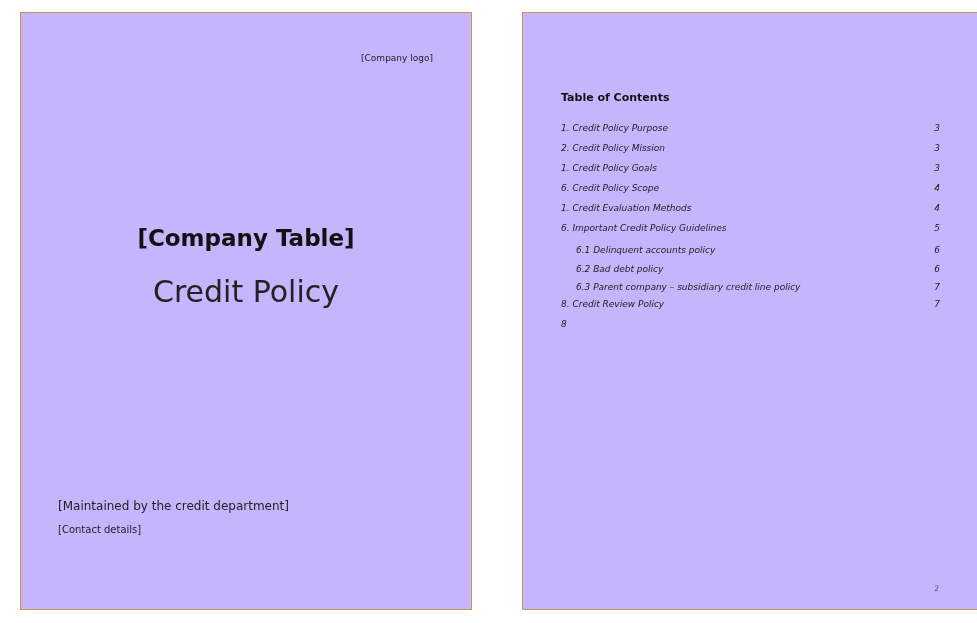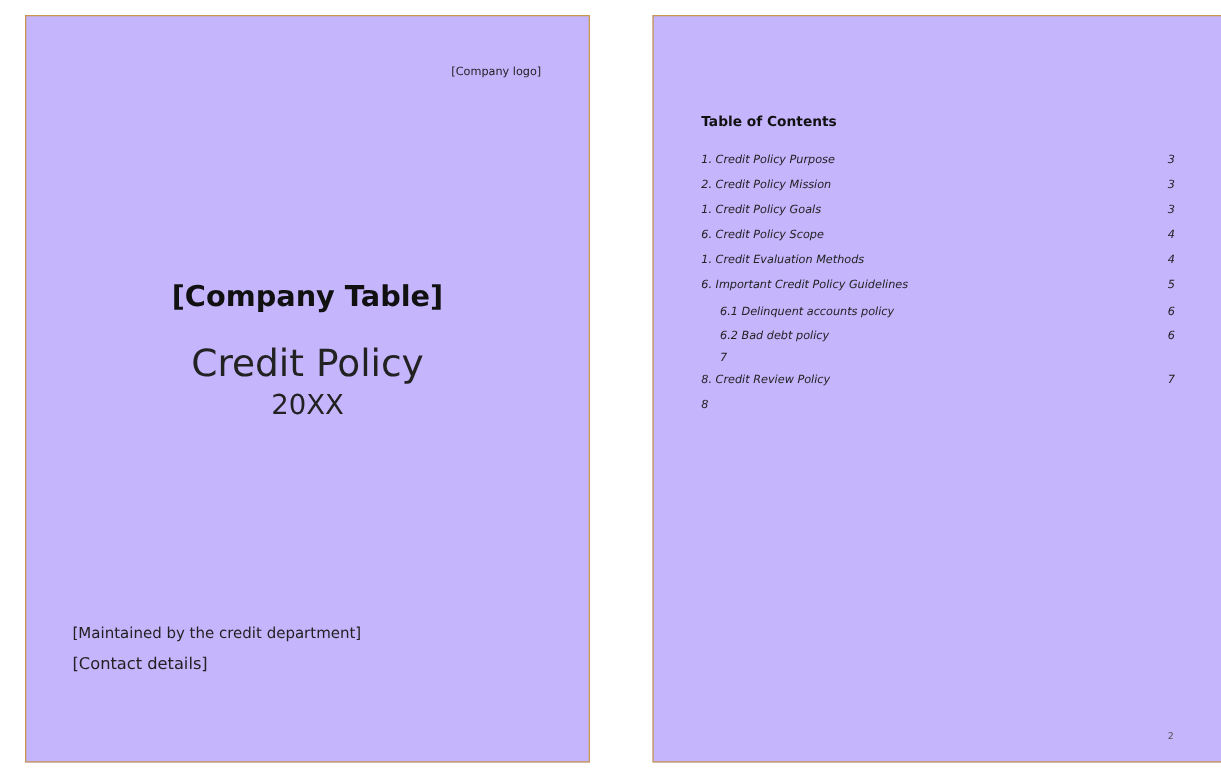--- a/index.html
+++ b/index.html
@@ -11,37 +11,36 @@
     #page2 { left: 512px; width: 456px; }
 
     .logo { position: absolute; top: 40px; right: 38px; font-size: 9px; color: #222; }
     .company-name { position: absolute; top: 212px; left: 0; width: 100%; text-align: center;
                     font-size: 23px; font-weight: bold; color: #111; }
     .doc-title { position: absolute; top: 261px; left: 0; width: 100%; text-align: center;
                  font-size: 30px; color: #222; font-weight: normal; }
     .doc-year { position: absolute; top: 299px; left: 0; width: 100%; text-align: center;
                 font-size: 22px; color: #222; }
     .maintained { position: absolute; top: 486px; left: 37px; font-size: 12px; color: #222; }
-    .contact { position: absolute; top: 511px; left: 37px; font-size: 13px; color: #222; }
+    .contact { position: absolute; top: 511px; left: 37px; font-size: 10px; color: #222; }
 
     .toc-title { position: absolute; top: 78px; left: 38px; font-size: 11px; font-weight: bold; color: #111; }
     .toc { position: absolute; top: 108px; left: 38px; width: 379px; margin: 0; padding: 0; list-style: none; font-style: italic; }
     .toc li { display: flex; justify-content: space-between; font-size: 9px; color: #222;
               height: 20px; line-height: 14px; }
     .toc li.sub { height: 18.5px; padding-left: 15px; align-items: center; }
     .page-num { position: absolute; bottom: 16px; right: 38px; font-size: 7.5px; color: #555; }
   </style>
 </head>
 <body>
 
 <div class="page" id="page1">
   <div class="logo">[Company logo]</div>
   <div class="company-name">[Company Table]</div>
   <div class="doc-title">Credit Policy</div>
-  <div class="doc-year">20XX</div>
   <div class="maintained">[Maintained by the credit department]</div>
   <div class="contact">[Contact details]</div>
 </div>
 
 <div class="page" id="page2">
   <div class="toc-title">Table of Contents</div>
   <ul class="toc">
     <li>
         <span>1. Credit Policy Purpose</span>
         <span>3</span>
@@ -68,20 +67,21 @@
       </li>
     <li class="sub">
         <span>6.1 Delinquent accounts policy</span>
         <span>6</span>
       </li>
     <li class="sub">
         <span>6.2 Bad debt policy</span>
         <span>6</span>
       </li>
     <li class="sub">
+        <span>6.3 Parent company – subsidiary credit line policy</span>
         <span>7</span>
       </li>
     <li>
         <span>8. Credit Review Policy</span>
         <span>7</span>
       </li>
     <li>
         <span>8</span>
       </li>
   </ul>

